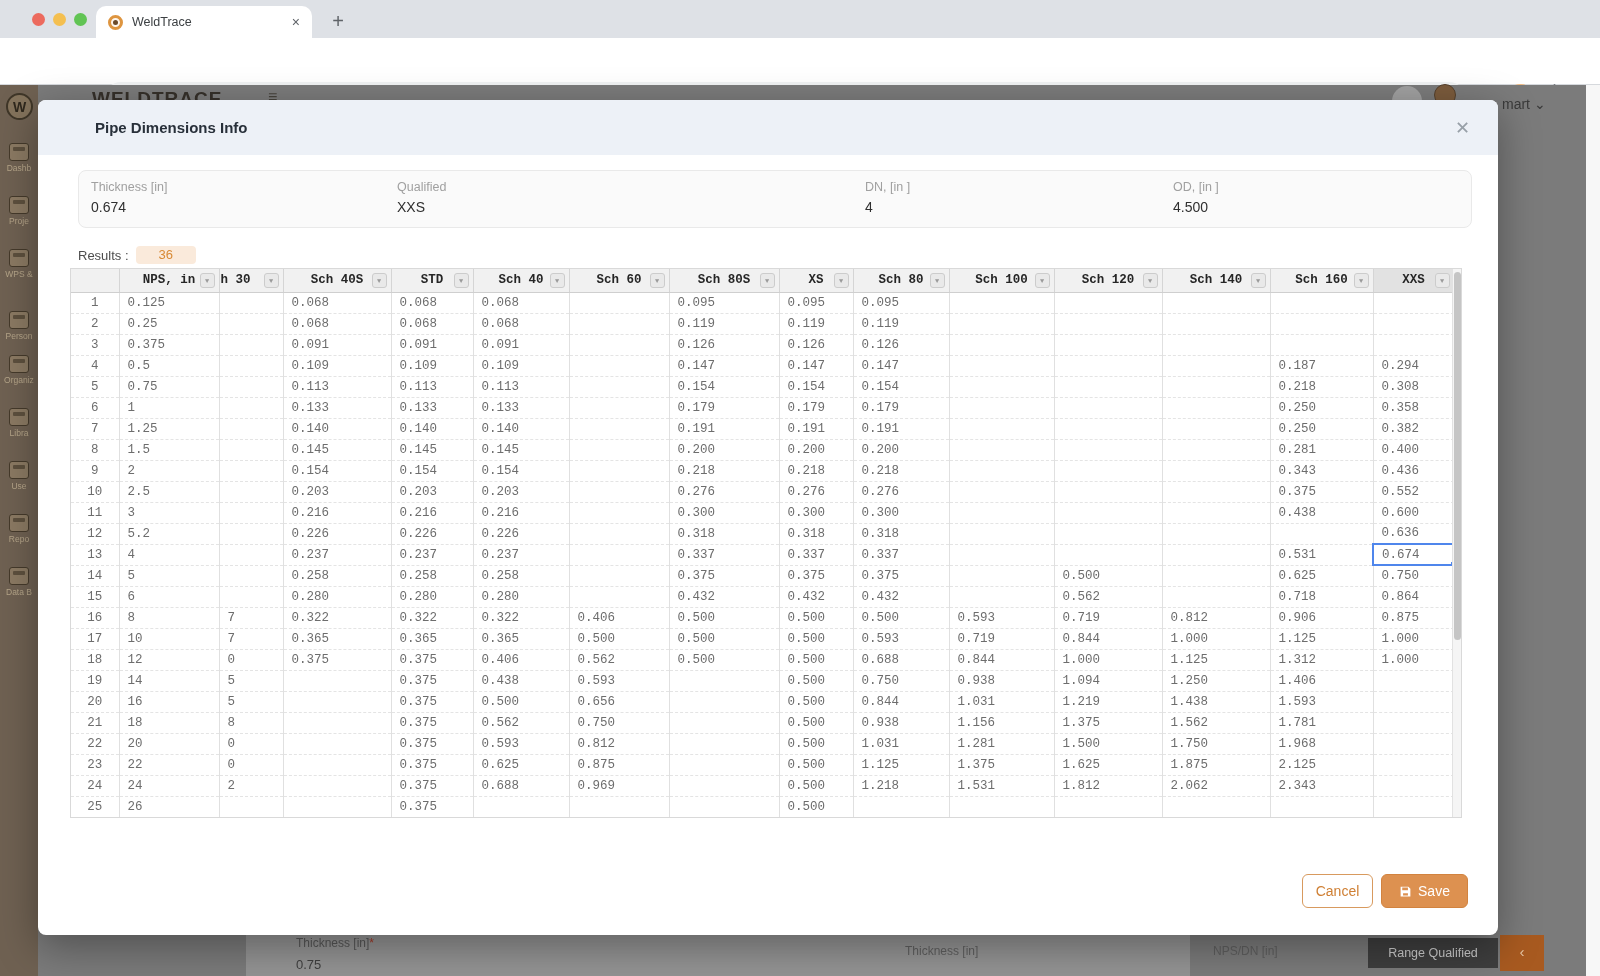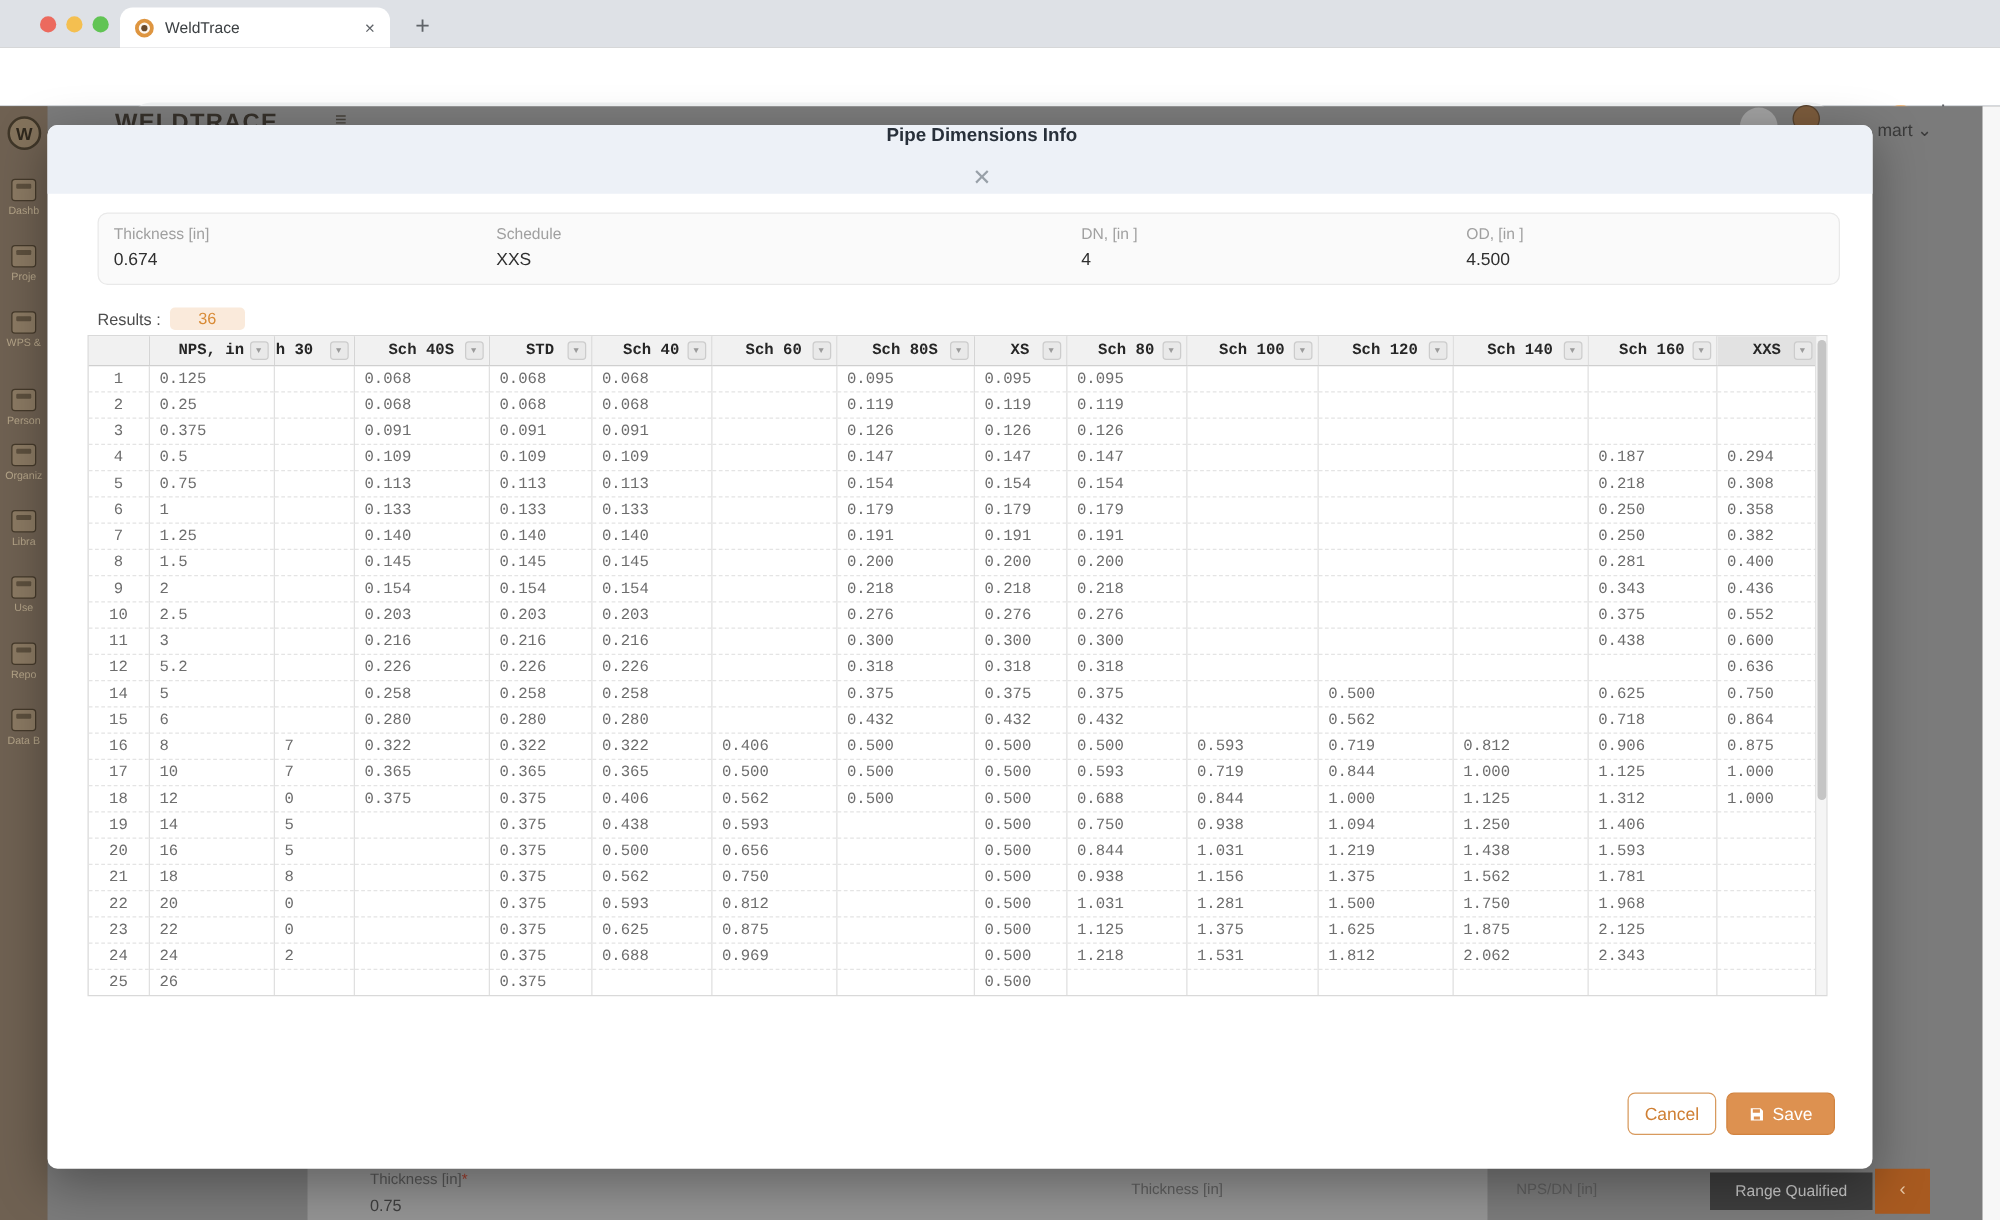--- a/index.html
+++ b/index.html
@@ -50,21 +50,21 @@
   .bp-label1 { position:absolute; left:296px; top:936px; font-size:12px; color:#565656; }
   .bp-label1 .req { color:#a33b2a; }
   .bp-value1 { position:absolute; left:296px; top:957px; font-size:13px; color:#3f3f3f; }
   .bp-label2 { position:absolute; left:905px; top:944px; font-size:12px; color:#5f5f5f; }
   .bp-label3 { position:absolute; left:1213px; top:944px; font-size:12px; color:#5f5f5f; }
   .range-badge { position:absolute; left:1368px; top:938px; width:130px; height:30px; background:#3e3e3e; color:#cbcbcb; font-size:12.5px; text-align:center; line-height:30px; }
   .chev-box { position:absolute; left:1500px; top:935px; width:44px; height:36px; background:#a85a20; color:#e7c7a5; font-size:15px; text-align:center; line-height:34px; }
 
   
   .modal { position:absolute; left:38px; top:100px; width:1460px; height:835px; background:#fff; border-radius:8px; box-shadow:0 12px 40px rgba(0,0,0,.35); z-index:10; }
-  .modal-header { height:55px; background:#edf1f7; border-radius:8px 8px 0 0; display:flex; align-items:center; padding:0 22px 0 57px;flex-direction:column; }
+  .modal-header { height:55px; background:#edf1f7; border-radius:8px 8px 0 0; display:flex; align-items:center; padding:0 22px 0 57px; }
   .modal-title { font-size:15px; font-weight:bold; color:#28303a; flex:1; }
   .modal-close { font-size:18px; color:#98a0a8; cursor:pointer; padding:2px 6px; }
   .modal-body { padding:15px 26px 0 32px; }
 
   .info-card { margin-left:8px; width:1394px; height:58px; background:#fafafa; border:1px solid #e9e9e9; border-radius:8px; position:relative; }
   .if { position:absolute; top:9px; }
   .if .lbl { font-size:12.5px; color:#a0a0a0; }
   .if .val { font-size:14px; color:#2f2f2f; margin-top:5px; }
   .if0 { left:12px; } .if1 { left:318px; } .if2 { left:786px; } .if3 { left:1094px; }
 
@@ -188,21 +188,21 @@
     <div class="modal-title">Pipe Dimensions Info</div>
     <div class="modal-close">✕</div>
   </div>
   <div class="modal-body">
     <div class="info-card">
       <div class="if if0">
         <div class="lbl">Thickness [in]</div>
         <div class="val">0.674</div>
       </div>
       <div class="if if1">
-        <div class="lbl">Schedule</div>
+        <div class="lbl">Qualified</div>
         <div class="val">XXS</div>
       </div>
       <div class="if if2">
         <div class="lbl">DN, [in ]</div>
         <div class="val">4</div>
       </div>
       <div class="if if3">
         <div class="lbl">OD, [in ]</div>
         <div class="val">4.500</div>
       </div>
@@ -450,20 +450,37 @@
               <td>0.318</td>
               <td>0.318</td>
               <td>0.318</td>
               <td class="empty"></td>
               <td class="empty"></td>
               <td class="empty"></td>
               <td class="empty"></td>
               <td>0.636</td>
             </tr>
             <tr>
+              <td class="rn hl">13</td>
+              <td class="fixedcol hl">4</td>
+              <td class="fixedcol sch30"></td>
+              <td>0.237</td>
+              <td>0.237</td>
+              <td>0.237</td>
+              <td class="empty"></td>
+              <td>0.337</td>
+              <td>0.337</td>
+              <td>0.337</td>
+              <td class="empty"></td>
+              <td class="empty"></td>
+              <td class="empty"></td>
+              <td>0.531</td>
+              <td class="selected">0.674<span class="fill-handle"></span></td>
+            </tr>
+            <tr>
               <td class="rn">14</td>
               <td class="fixedcol">5</td>
               <td class="fixedcol sch30"></td>
               <td>0.258</td>
               <td>0.258</td>
               <td>0.258</td>
               <td class="empty"></td>
               <td>0.375</td>
               <td>0.375</td>
               <td>0.375</td>

